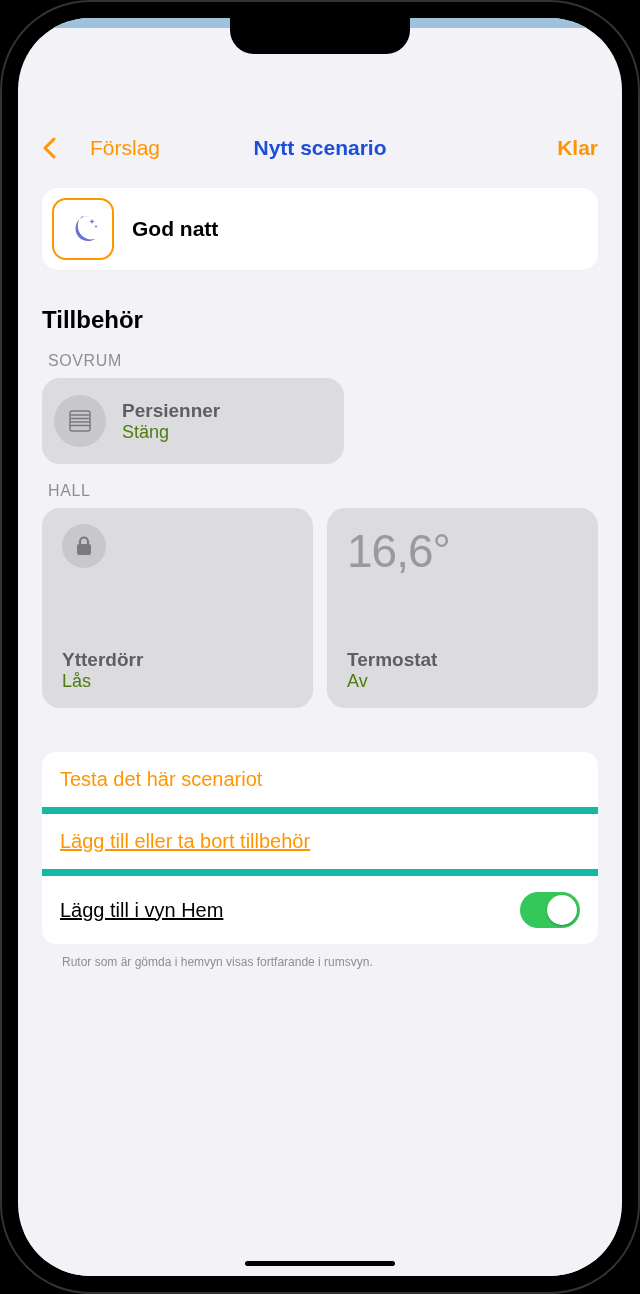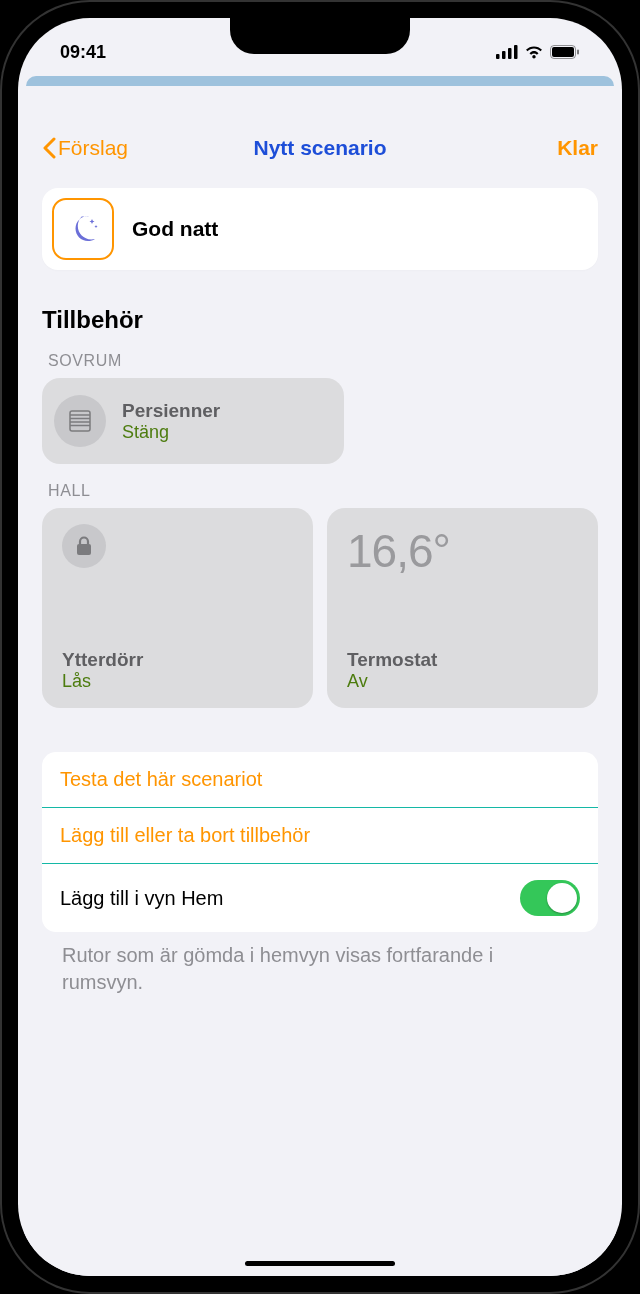--- a/index.html
+++ b/index.html
@@ -22,21 +22,21 @@
   .status-right { display: flex; gap: 6px; align-items: center; }
   .icon-svg { display: block; }
   .blue-strip { height: 10px; background: linear-gradient(#9ec2dd, #9ec2dd); margin: 0 8px; border-radius: 12px 12px 0 0; }
   .sheet {
     background: #f2f2f7; border-radius: 16px 16px 0 0; position: absolute; top: 100px; left: 6px; right: 6px; bottom: 0;
     display: flex; flex-direction: column;
   }
   .nav {
     display: flex; align-items: center; justify-content: space-between; padding: 18px 18px 16px;
   }
-  .nav-left { display: flex; align-items: center; color: #ff9500; font-size: 21px; }
+  .nav-left { display: flex; align-items: center; color: #ff9500; font-size: 21px; gap: 32px; }
   .nav-title { font-size: 21px; font-weight: 600; color: #1d4ed8; position: absolute; left: 0; right: 0; text-align: center; pointer-events: none;}
   .nav-right { color: #ff9500; font-size: 21px; font-weight: 600; }
   .chev { margin-right: 2px; }
   .content { padding: 12px 18px 0; }
   .scene-card {
     background: #fff; border-radius: 16px; padding: 10px 16px 10px 10px; display: flex; align-items: center; gap: 18px;
     box-shadow: 0 1px 2px rgba(0,0,0,.02);
   }
   .scene-icon-box {
     width: 62px; height: 62px; border: 2.5px solid #ff9500; border-radius: 14px; display: flex; align-items: center; justify-content: center;
@@ -62,58 +62,39 @@
   .tile-sq-top { display: flex; }
   .tile-sq-icon { width: 44px; height: 44px; border-radius: 50%; background: #c8c8cb; display: flex; align-items: center; justify-content: center; }
   .tile-sq-value { font-size: 46px; font-weight: 400; color: #9a9a9d; letter-spacing: -1px; }
   .tile-sq-bottom { }
   .actions {
     background: #fff; border-radius: 14px; margin-top: 44px; overflow: hidden;
   }
   .action-row {
     padding: 16px 18px; font-size: 20px; display: flex; align-items: center; justify-content: space-between;
   }
-  .action-row + .action-row { border-top: 1px solid #14b8a6; }
+  .action-row + .action-row { border-top: 7px solid #14b8a6; text-decoration: underline; }
   .accent { color: #ff9500; }
   .switch {
     width: 60px; height: 36px; background: #34c759; border-radius: 18px; position: relative;
   }
   .switch-knob { position: absolute; right: 3px; top: 3px; width: 30px; height: 30px; background: #fff; border-radius: 50%; box-shadow: 0 1px 2px rgba(0,0,0,.3); }
-  .footer-note { font-size: 20px; color: #8e8e93; padding: 10px 20px 0; line-height: 1.35; }
+  .footer-note { font-size: 12px; color: #8e8e93; padding: 10px 20px 0; line-height: 1.35; }
   .home-indicator {
     position: absolute; bottom: 10px; left: 50%; transform: translateX(-50%);
     width: 150px; height: 5px; background: #000; border-radius: 3px;
   }
 </style>
 </head>
 <body>
 
 <div class="phone-frame">
   <div class="phone-screen">
     <div class="notch"></div>
 
-    <div class="status-bar">
-      <div>09:41</div>
-      <div class="status-right">
-        <svg class="icon-svg" width="22" height="14" viewBox="0 0 22 14">
-            <rect x="0" y="9" width="3.5" height="5" rx="1" fill="#000"></rect>
-            <rect x="6" y="6" width="3.5" height="8" rx="1" fill="#000"></rect>
-            <rect x="12" y="3" width="3.5" height="11" rx="1" fill="#000"></rect>
-            <rect x="18" y="0" width="3.5" height="14" rx="1" fill="#000"></rect>
-          </svg>
-        <svg class="icon-svg" width="20" height="14" viewBox="0 0 20 14">
-            <path d="M10 13.5c.9 0 1.7-.8 1.7-1.7S10.9 10 10 10s-1.7.8-1.7 1.8.8 1.7 1.7 1.7zM5.5 8.2l1.6 1.6c.8-.8 1.8-1.2 2.9-1.2s2.1.4 2.9 1.2l1.6-1.6C13 6.7 11.5 6.1 10 6.1S7 6.7 5.5 8.2zM2 4.7l1.6 1.6C5.3 4.6 7.6 3.6 10 3.6s4.7 1 6.4 2.7L18 4.7C15.9 2.6 13 1.4 10 1.4S4.1 2.6 2 4.7z" fill="#000"></path>
-          </svg>
-        <svg class="icon-svg" width="30" height="14" viewBox="0 0 30 14">
-            <rect x="0.5" y="0.5" width="25" height="13" rx="3.5" stroke="#000" stroke-opacity=".4" fill="none"></rect>
-            <rect x="2" y="2" width="22" height="10" rx="2" fill="#000"></rect>
-            <rect x="27" y="4.5" width="2" height="5" rx="1" fill="#000" fill-opacity=".5"></rect>
-          </svg>
-      </div>
-    </div>
 
     <div class="blue-strip"></div>
 
     <div class="sheet">
       <div class="nav">
         <div class="nav-left">
           <svg class="chev" width="14" height="22" viewBox="0 0 14 22">
               <path d="M12 2 L3 11 L12 20" stroke="#ff9500" stroke-width="3" fill="none" stroke-linecap="round" stroke-linejoin="round"></path>
             </svg>
           <span>Förslag</span>

